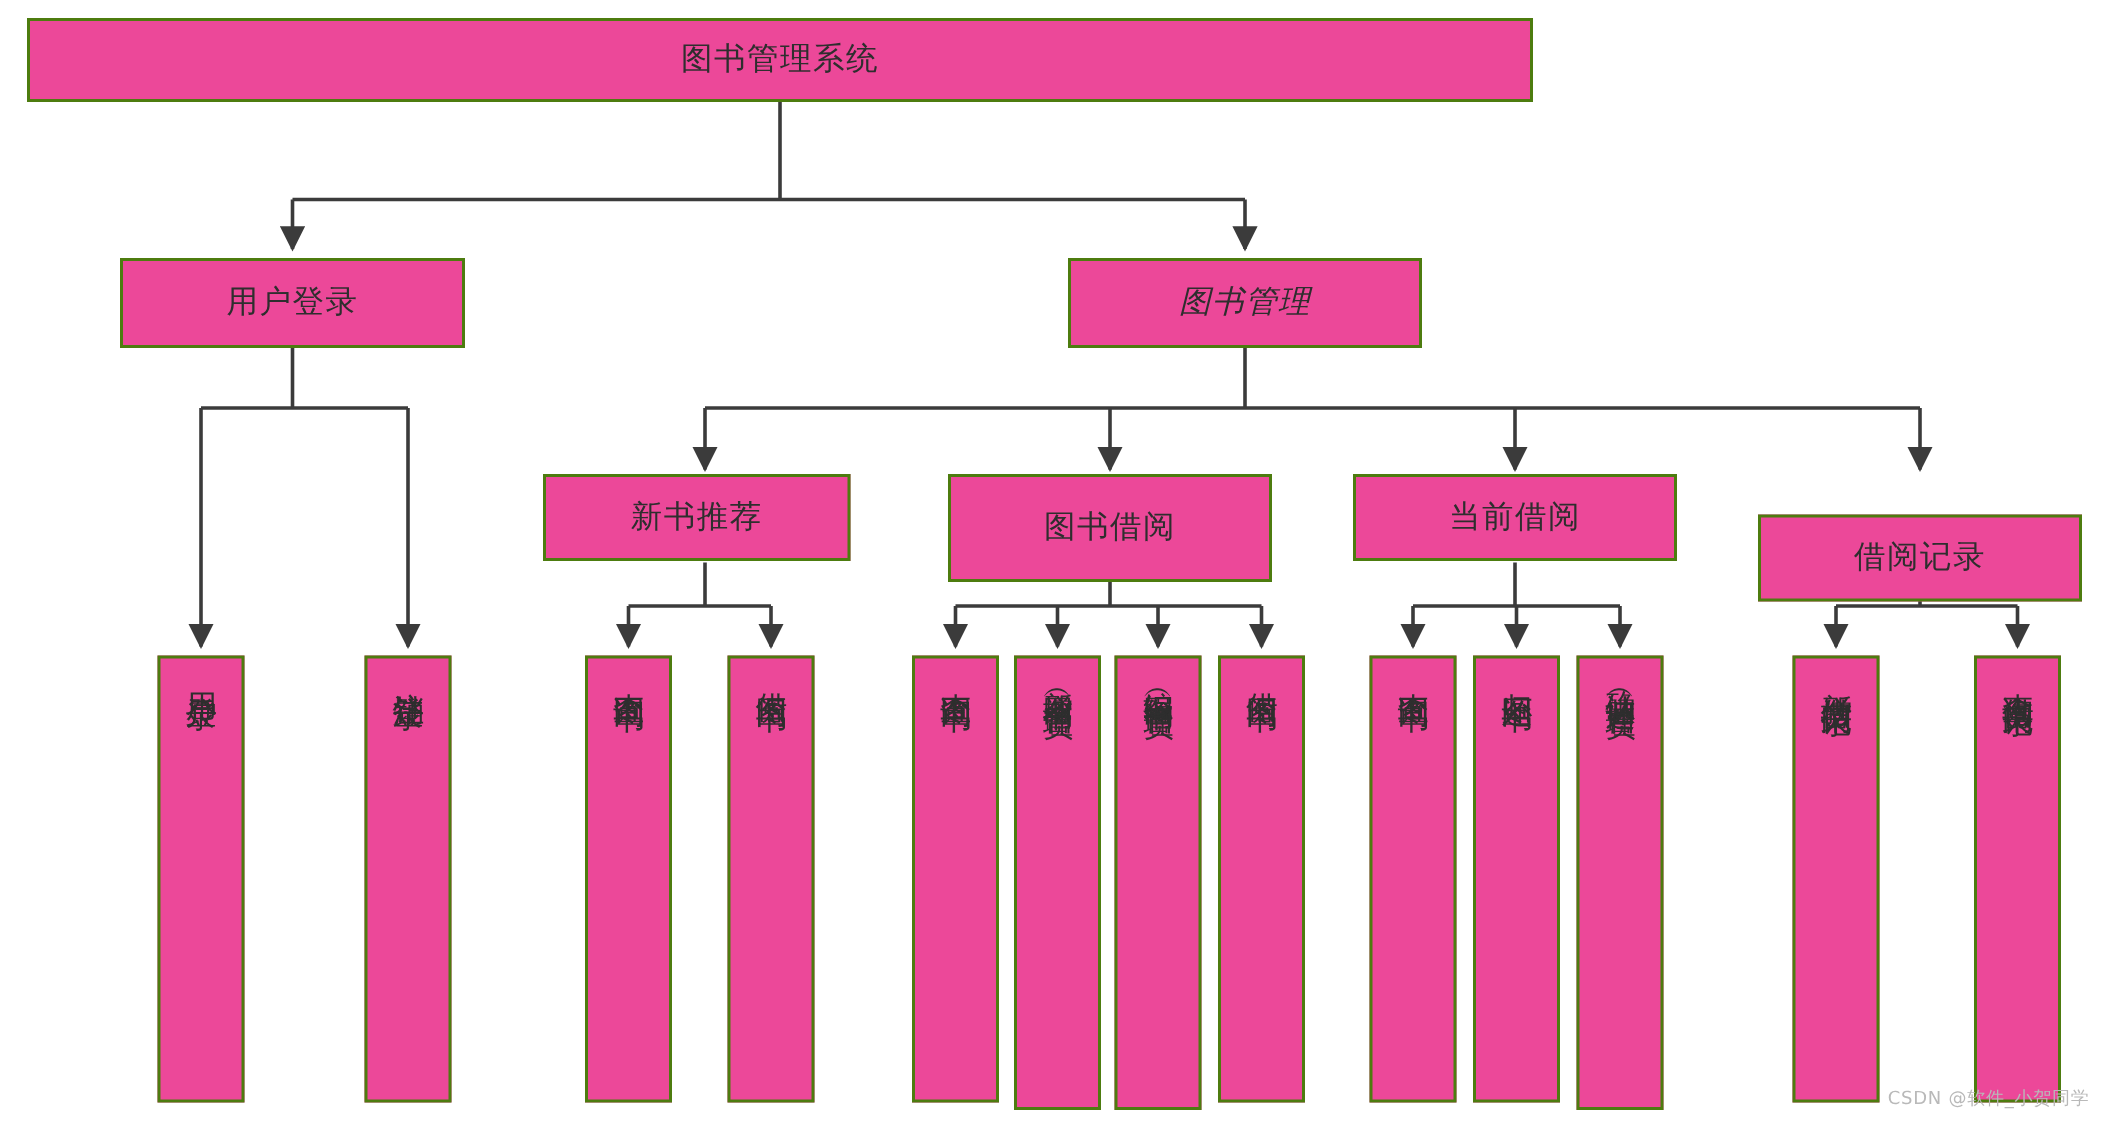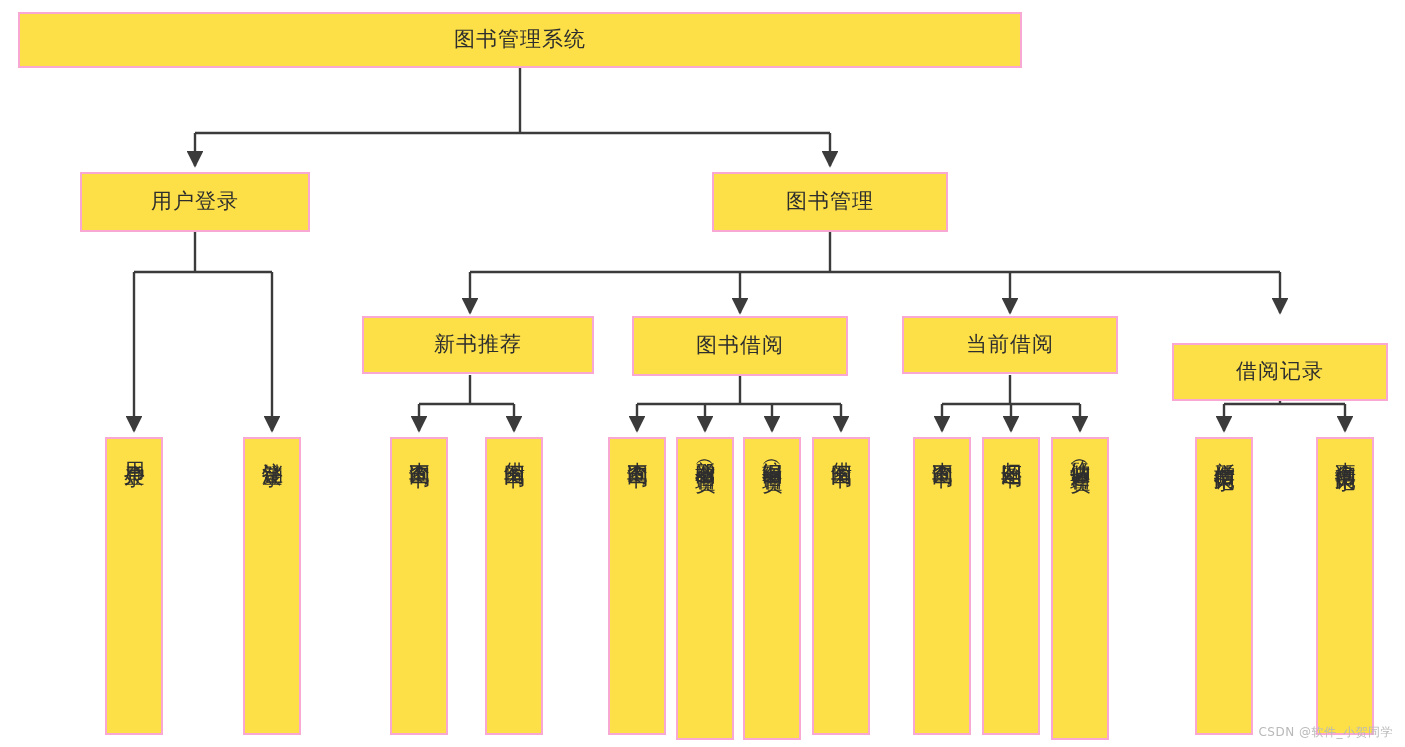--- a/index.html
+++ b/index.html
@@ -21,22 +21,22 @@
     position: absolute;
     left: 0;
     top: 0;
     width: 1405px;
     height: 747px;
     pointer-events: none;
   }
   .node {
     position: absolute;
     box-sizing: border-box;
-    border: 2px solid #f9a8d4;
-    background: #fde047;
+    border: 2px solid #4d7c0f;
+    background: #ec4899;
     display: flex;
     align-items: center;
     justify-content: center;
     color: #2e2e2e;
   }
   .node.horiz {
     font-size: 21px;
     letter-spacing: 1px;
     line-height: 1.2;
   }
@@ -120,28 +120,28 @@
     </g>
   </svg>
 
   <div class="node horiz" style="left:18px; top:12px; width:1004px; height:56px;">
     <span>图书管理系统</span>
   </div>
 
   <div class="node horiz" style="left:80px; top:172px; width:230px; height:60px;">
     <span>用户登录</span>
   </div>
-  <div class="node horiz" style="left:712px; top:172px; width:236px; height:60px;">
+  <div class="node horiz" style="left:712px; top:172px; width:236px; height:60px;font-style:italic;">
     <span>图书管理</span>
   </div>
 
-  <div class="node horiz" style="left:362px; top:316px; width:232px; height:58px;">
+  <div class="node horiz" style="left:362px; top:316px; width:205px; height:58px;">
     <span>新书推荐</span>
   </div>
-  <div class="node horiz" style="left:632px; top:316px; width:216px; height:60px;align-items:center;">
+  <div class="node horiz" style="left:632px; top:316px; width:216px; height:72px;align-items:center;">
     <span>图书借阅</span>
   </div>
   <div class="node horiz" style="left:902px; top:316px; width:216px; height:58px;align-items:center;">
     <span>当前借阅</span>
   </div>
   <div class="node horiz" style="left:1172px; top:316px; width:216px; height:58px;margin-top:27px;">
     <span>借阅记录</span>
   </div>
 
   <div class="node vert" style="left:105px; top:437px; width:58px; height:298px;">

